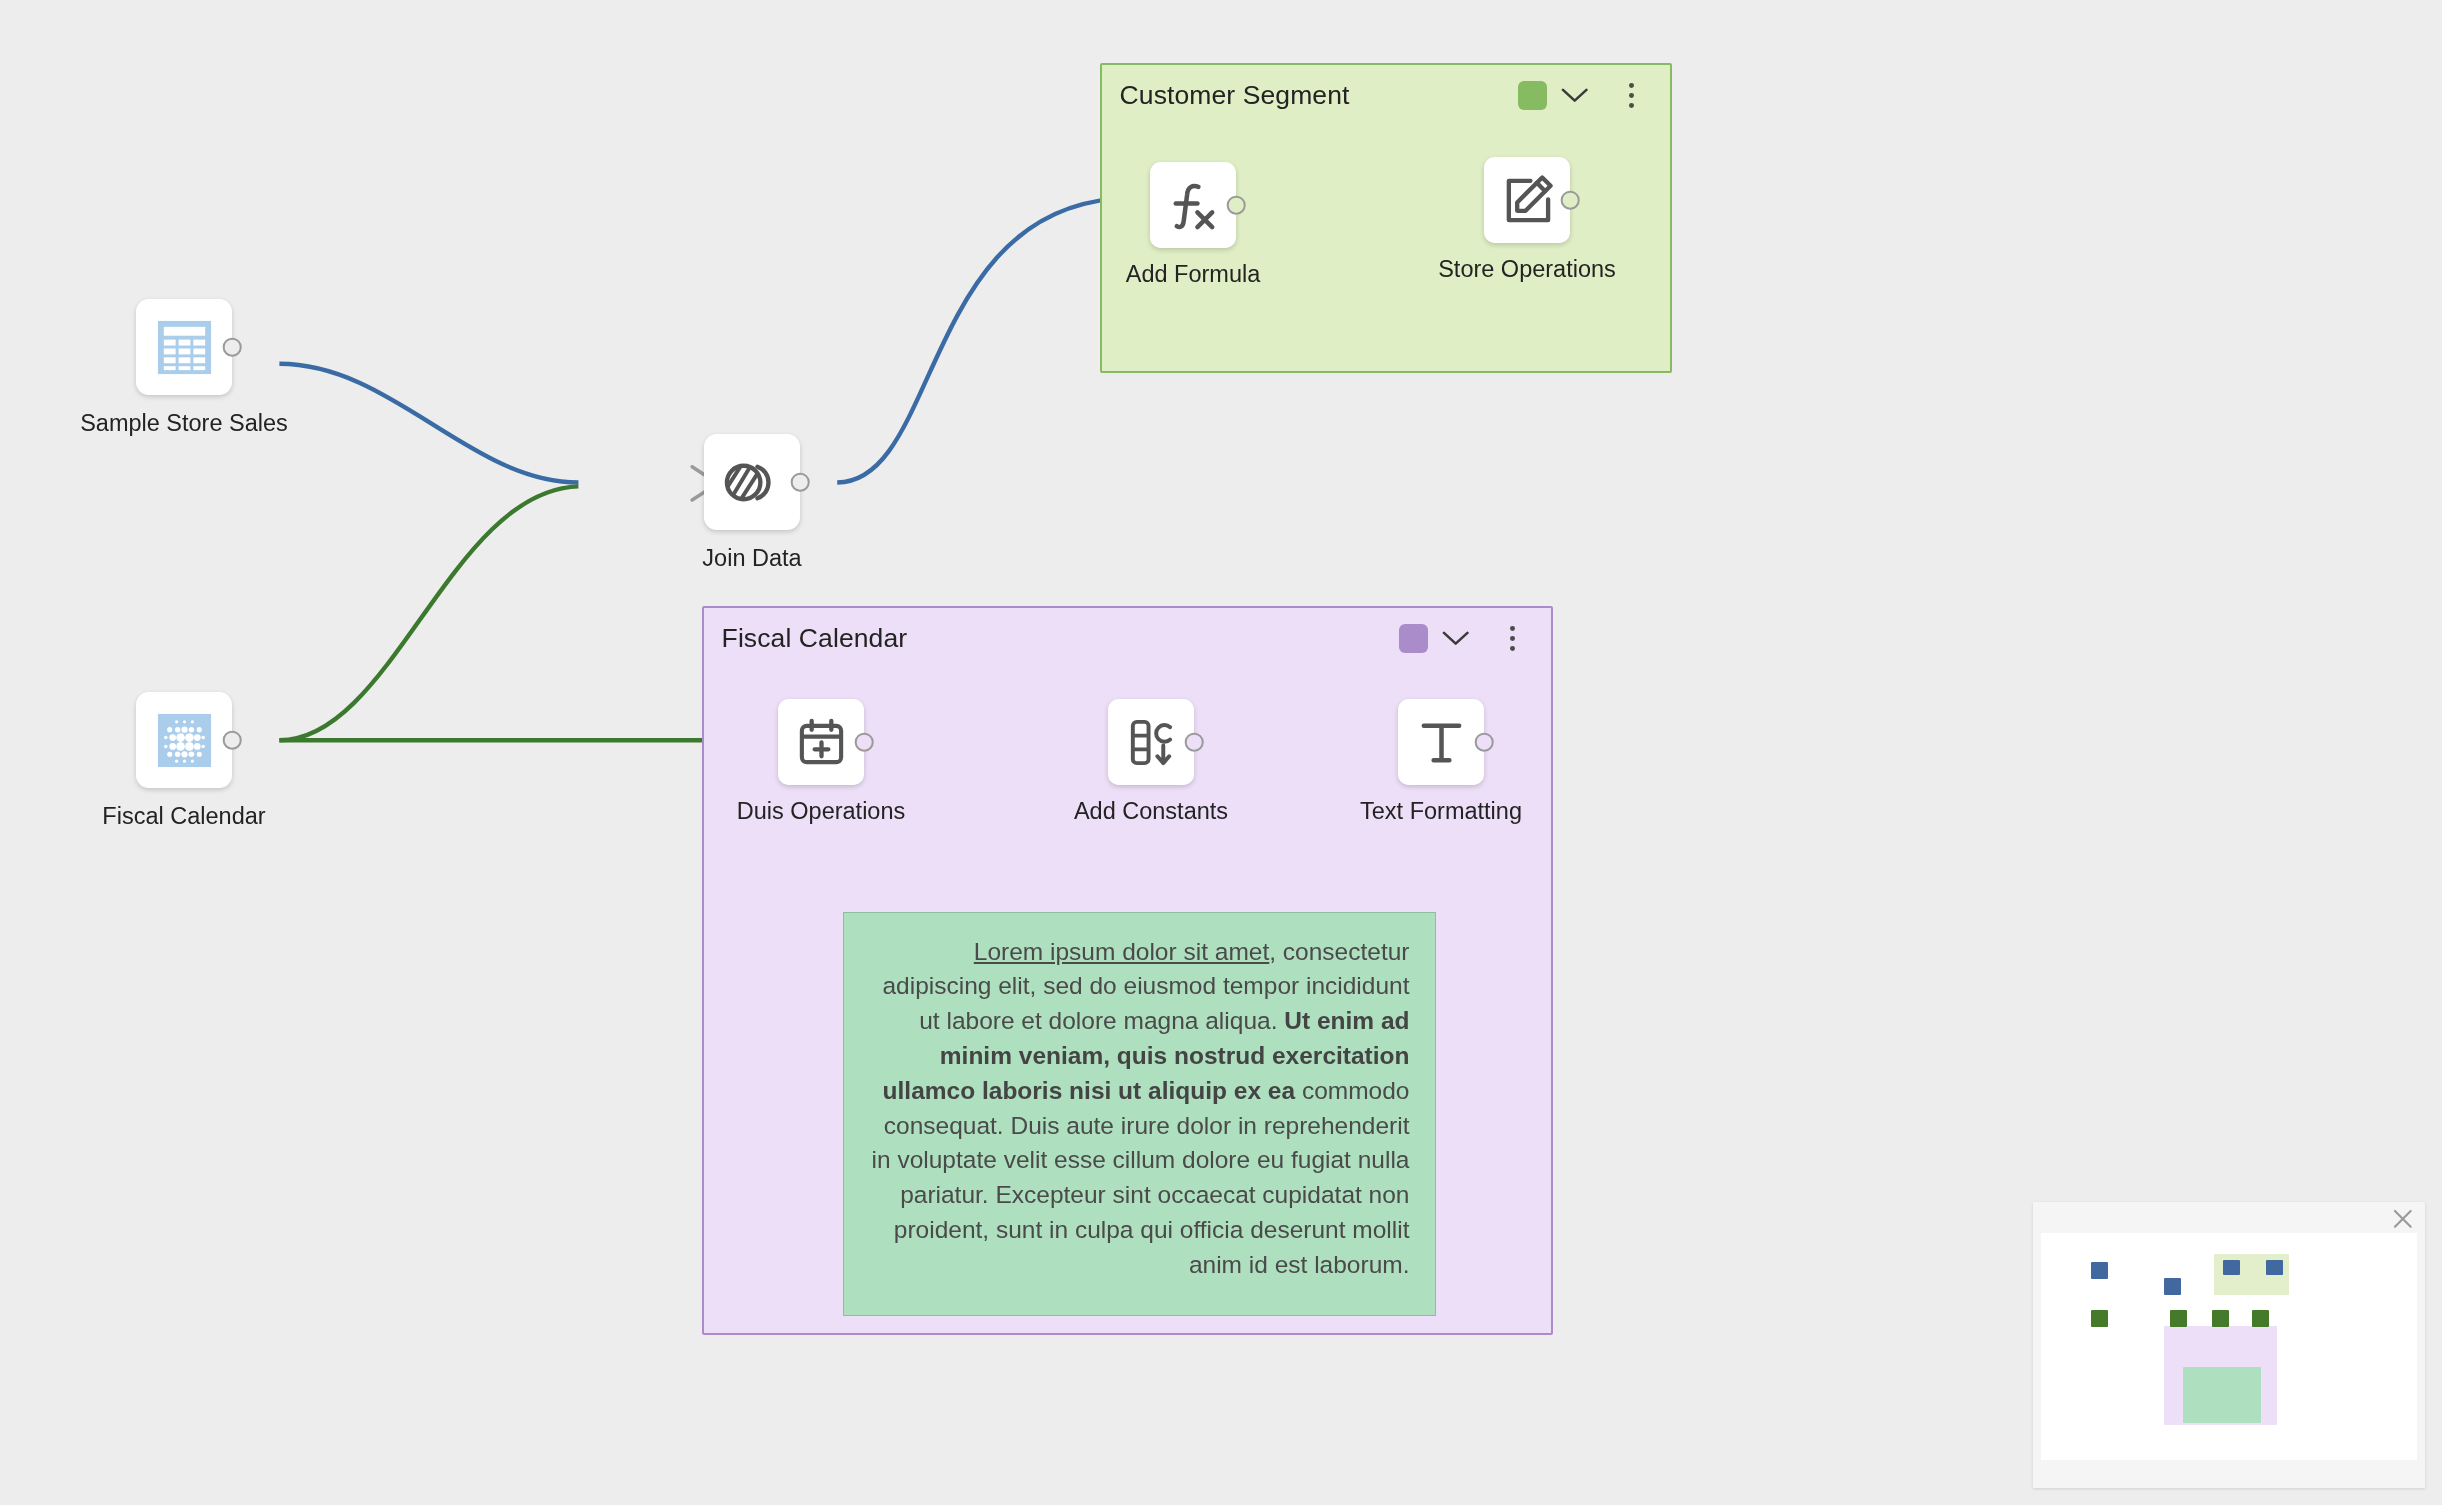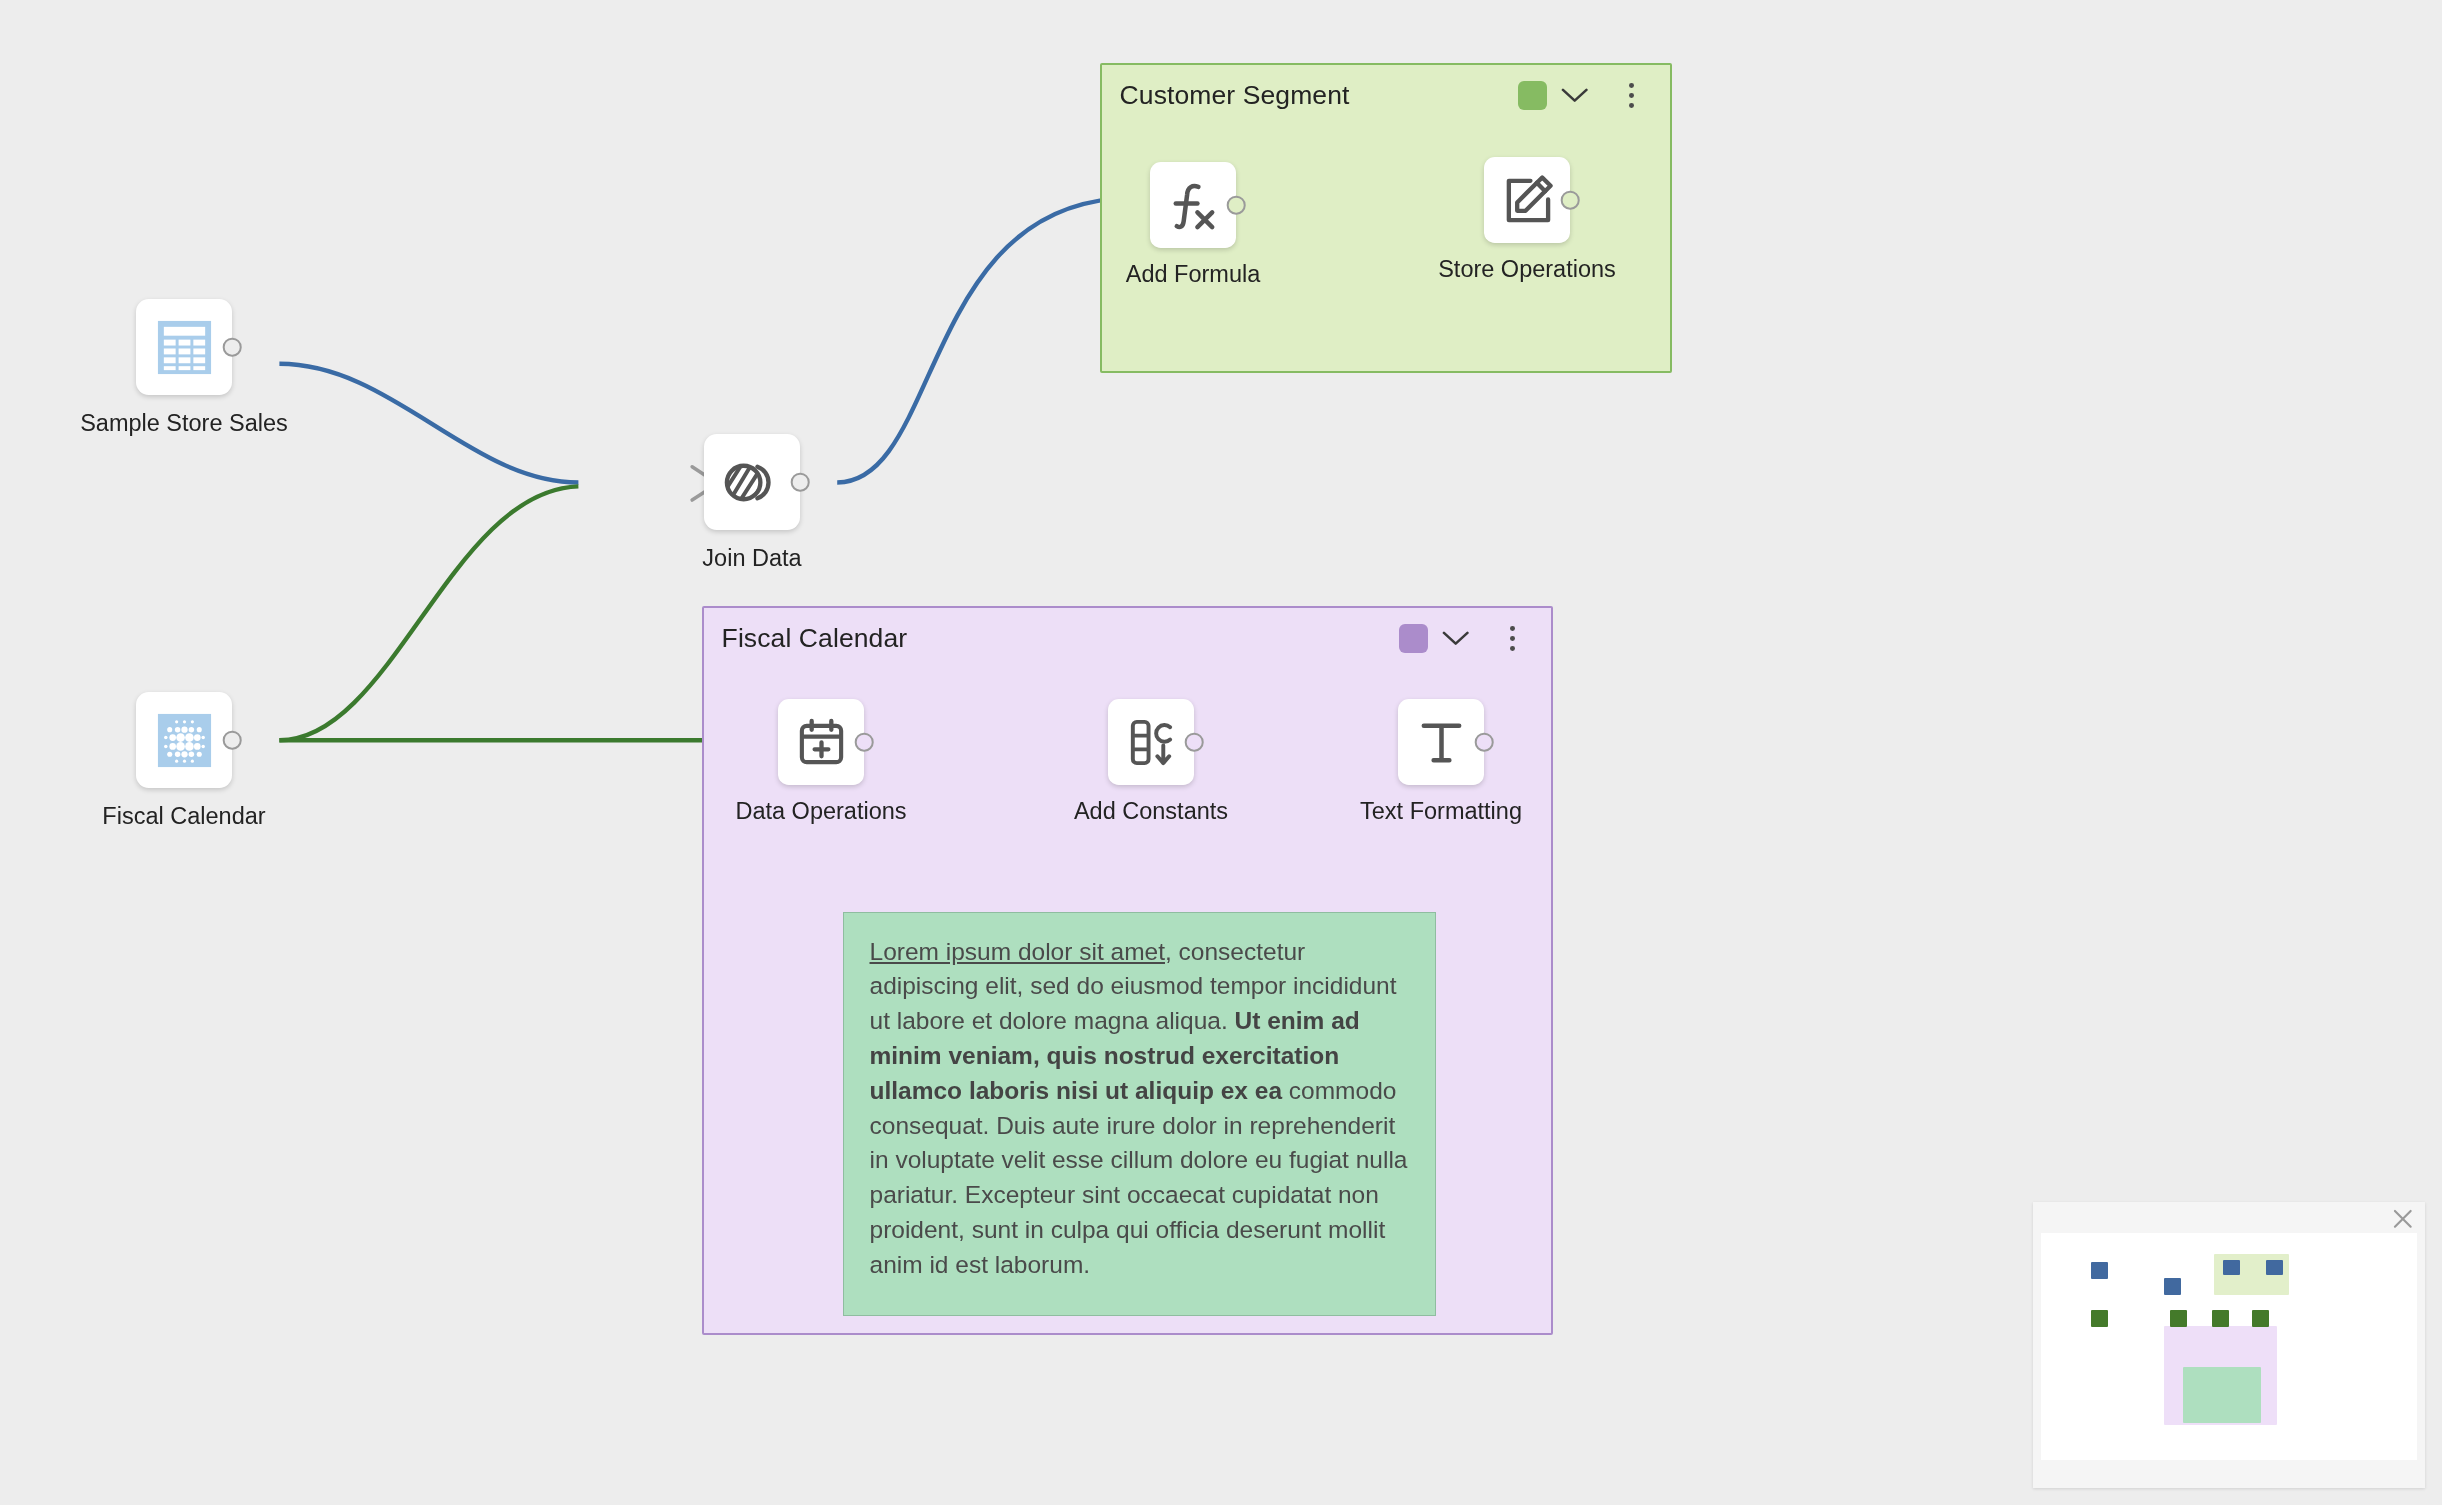--- a/index.html
+++ b/index.html
@@ -141,20 +141,21 @@
     border: 1px solid #8fbda0;
     overflow: hidden;
     z-index: 3;
     padding: 21.6px 25.5px 0 25.5px;
   }
   .text-note p {
     margin: 0;
     font-size: 24.5px;
     line-height: 1.42;
     color: #4a4a4a;
+    text-align: right;
   }
   .text-note .u { text-decoration: underline; }
   .text-note .b { font-weight: bold; color: #444; }
 
   
   #minimap {
     position: absolute;
     right: 17.6px;
     bottom: 17.6px;
     width: 392px;
@@ -278,21 +279,21 @@
     <div class="node" style="left:74px; top:91px;">
       <div class="node-box">
         <svg width="53" height="53" viewBox="0 0 54 54">
           <rect x="7" y="10" width="40" height="37" rx="5" fill="none" stroke="#555" stroke-width="4.2"></rect>
           <path d="M7,21 L47,21" fill="none" stroke="#555" stroke-width="4.2"></path>
           <path d="M17,5 L17,14 M37,5 L37,14" fill="none" stroke="#555" stroke-width="4.4" stroke-linecap="round"></path>
           <path d="M27,27 L27,41 M20,34 L34,34" fill="none" stroke="#555" stroke-width="4.4" stroke-linecap="round"></path>
         </svg>
       </div>
       <span class="port on-purple" style="left:86px;"></span>
-      <span class="node-label">Data Operations</span>
+      <span class="node-label">Duis Operations</span>
     </div>
 
     <div class="node" style="left:404px; top:91px;">
       <div class="node-box">
         <svg width="55" height="55" viewBox="0 0 56 56">
           <rect x="9" y="7" width="16" height="42" rx="4" fill="none" stroke="#555" stroke-width="4"></rect>
           <path d="M9,21 L25,21 M9,35 L25,35" fill="none" stroke="#555" stroke-width="4"></path>
           <path d="M47,12.5 A8.5,8.5 0 1 0 47,25" fill="none" stroke="#555" stroke-width="4" stroke-linecap="round"></path>
           <path d="M40,31 L40,48 M34,42 L40,49 L46,42" fill="none" stroke="#555" stroke-width="4" stroke-linecap="round" stroke-linejoin="round"></path>
         </svg>

